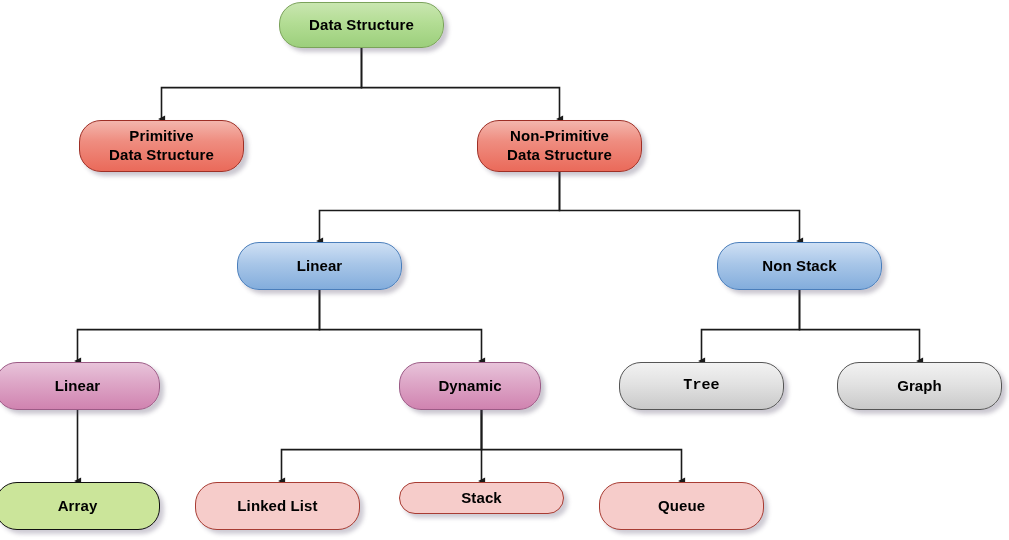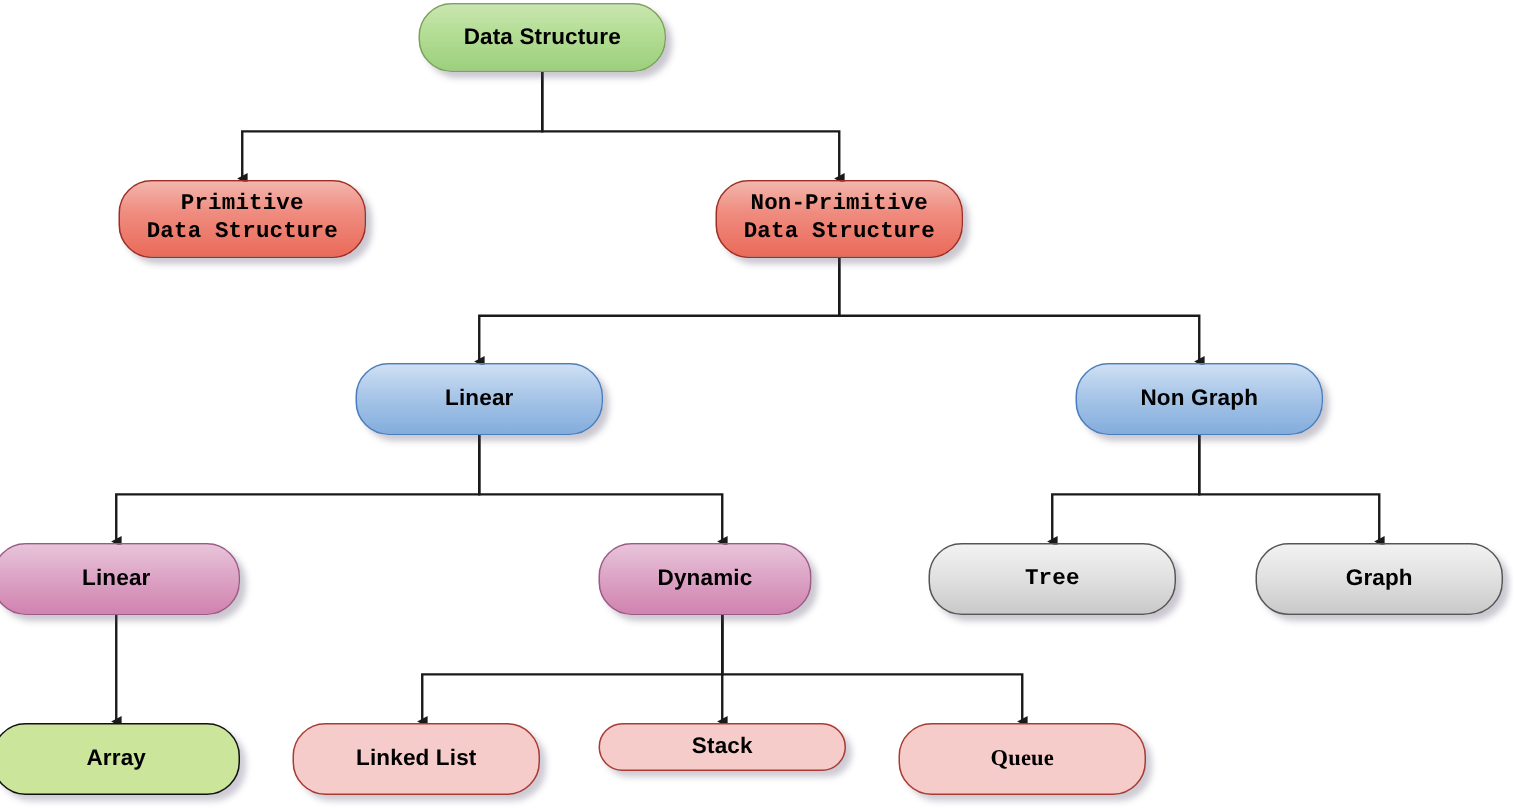--- a/index.html
+++ b/index.html
@@ -43,21 +43,20 @@
   
   .skin-root {
     background: linear-gradient(to bottom, #c9e6b0 0%, #b3dd94 45%, #9ccf7c 100%);
     border: 1px solid #7aa25a;
     box-shadow: 4px 4px 4px rgba(80,70,100,0.30);
   }
   .skin-red {
     background: linear-gradient(to bottom, #f3b6ad 0%, #ef8d80 40%, #ea6a5a 100%);
     border: 1px solid #9e2f26;
     box-shadow: 4px 4px 4px rgba(80,70,100,0.30);
-    font-family: Liberation Mono, monospace;
   }
   .skin-blue {
     background: linear-gradient(to bottom, #cfe0f4 0%, #a8c6e8 45%, #83addc 100%);
     border: 1px solid #4a7ebb;
     box-shadow: 4px 4px 4px rgba(80,70,100,0.30);
   }
   .skin-magenta {
     background: linear-gradient(to bottom, #e8c4da 0%, #dda5c6 45%, #d083b0 100%);
     border: 1px solid #9c5b86;
     box-shadow: 4px 4px 4px rgba(80,70,100,0.30);
@@ -112,21 +111,21 @@
 Data Structure</span>
       </div>
       <div class="node skin-red" style="left: 477px; top: 120px; width: 165px; height: 52px;">
         <span class="label">Non-Primitive
 Data Structure</span>
       </div>
       <div class="node skin-blue" style="left: 237px; top: 242px; width: 165px; height: 48px;">
         <span class="label">Linear</span>
       </div>
       <div class="node skin-blue" style="left: 717px; top: 242px; width: 165px; height: 48px;">
-        <span class="label">Non Graph</span>
+        <span class="label">Non Stack</span>
       </div>
       <div class="node skin-magenta" style="left: -5px; top: 362px; width: 165px; height: 48px;">
         <span class="label">Linear</span>
       </div>
       <div class="node skin-magenta" style="left: 399px; top: 362px; width: 142px; height: 48px;">
         <span class="label">Dynamic</span>
       </div>
       <div class="node skin-gray" style="left: 619px; top: 362px; width: 165px; height: 48px; font-family: Liberation Mono, monospace;">
         <span class="label">Tree</span>
       </div>
@@ -135,17 +134,17 @@
       </div>
       <div class="node skin-lime" style="left: -5px; top: 482px; width: 165px; height: 48px;">
         <span class="label">Array</span>
       </div>
       <div class="node skin-pink" style="left: 195px; top: 482px; width: 165px; height: 48px;">
         <span class="label">Linked List</span>
       </div>
       <div class="node skin-pink" style="left: 399px; top: 482px; width: 165px; height: 32px;">
         <span class="label">Stack</span>
       </div>
-      <div class="node skin-pink" style="left: 599px; top: 482px; width: 165px; height: 48px; font-family: Liberation Serif, serif;">
+      <div class="node skin-pink" style="left: 599px; top: 482px; width: 165px; height: 48px;">
         <span class="label">Queue</span>
       </div>
     </div>
 </div>
 
 </body></html>

